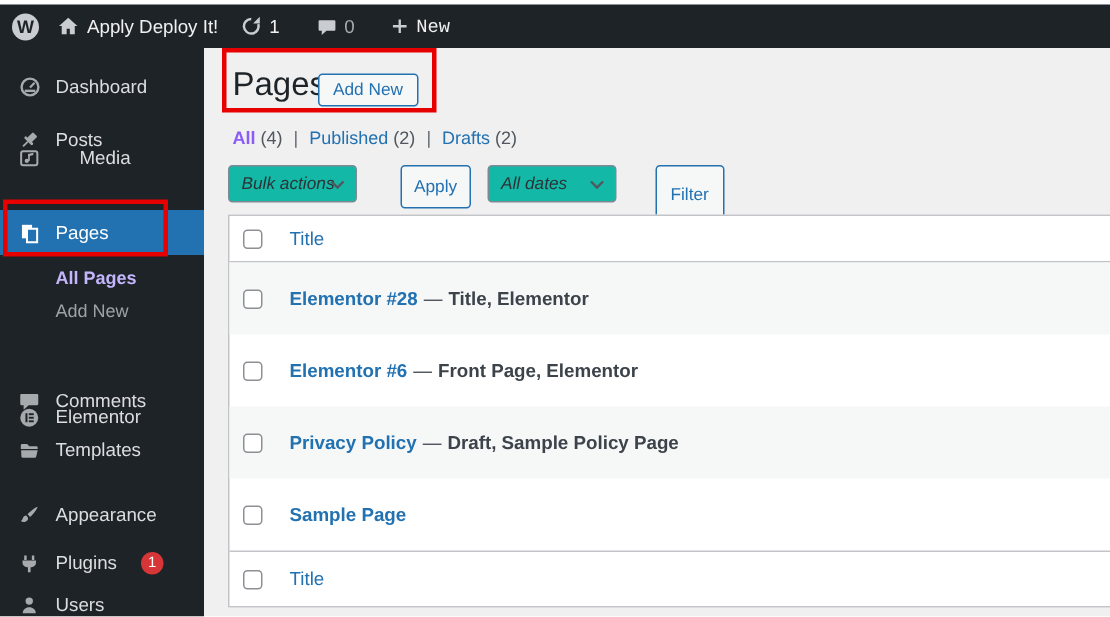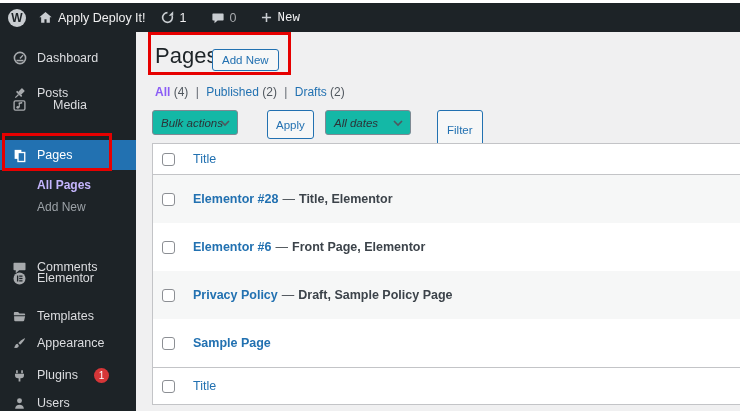--- a/index.html
+++ b/index.html
@@ -36,21 +36,21 @@
     display:flex; align-items:center; gap:9px; padding-left:11px;
     color:#dcdde0; cursor:pointer;
   }
   .menu-item .icon { width:17px; display:flex; justify-content:center; align-items:center; }
   .mi-dashboard { top:12px; }
   .mi-posts { top:47px; }
   .mi-media { top:59px;gap:25px; }
   .mi-pages { top:108px; height:30px; background:#2271b1; color:#fff; }
   .mi-comments { top:196px;margin-top:25px; }
   .mi-elementor { top:232px; }
-  .mi-templates { top:270px; }
+  .mi-templates { top:254px; }
   .mi-appearance { top:297px; }
   .mi-plugins { top:329px; }
   .mi-users { top:357px; }
   .submenu-item {
     position:absolute; left:0; width:136px; height:24px;
     display:flex; align-items:center; padding-left:37px; font-size:12px; cursor:pointer;
   }
   .smi-allpages { top:141px; color:#c4b5fd; font-weight:bold; }
   .smi-addnew { top:163px; color:#9ca2a7; }
   .menu-badge {

